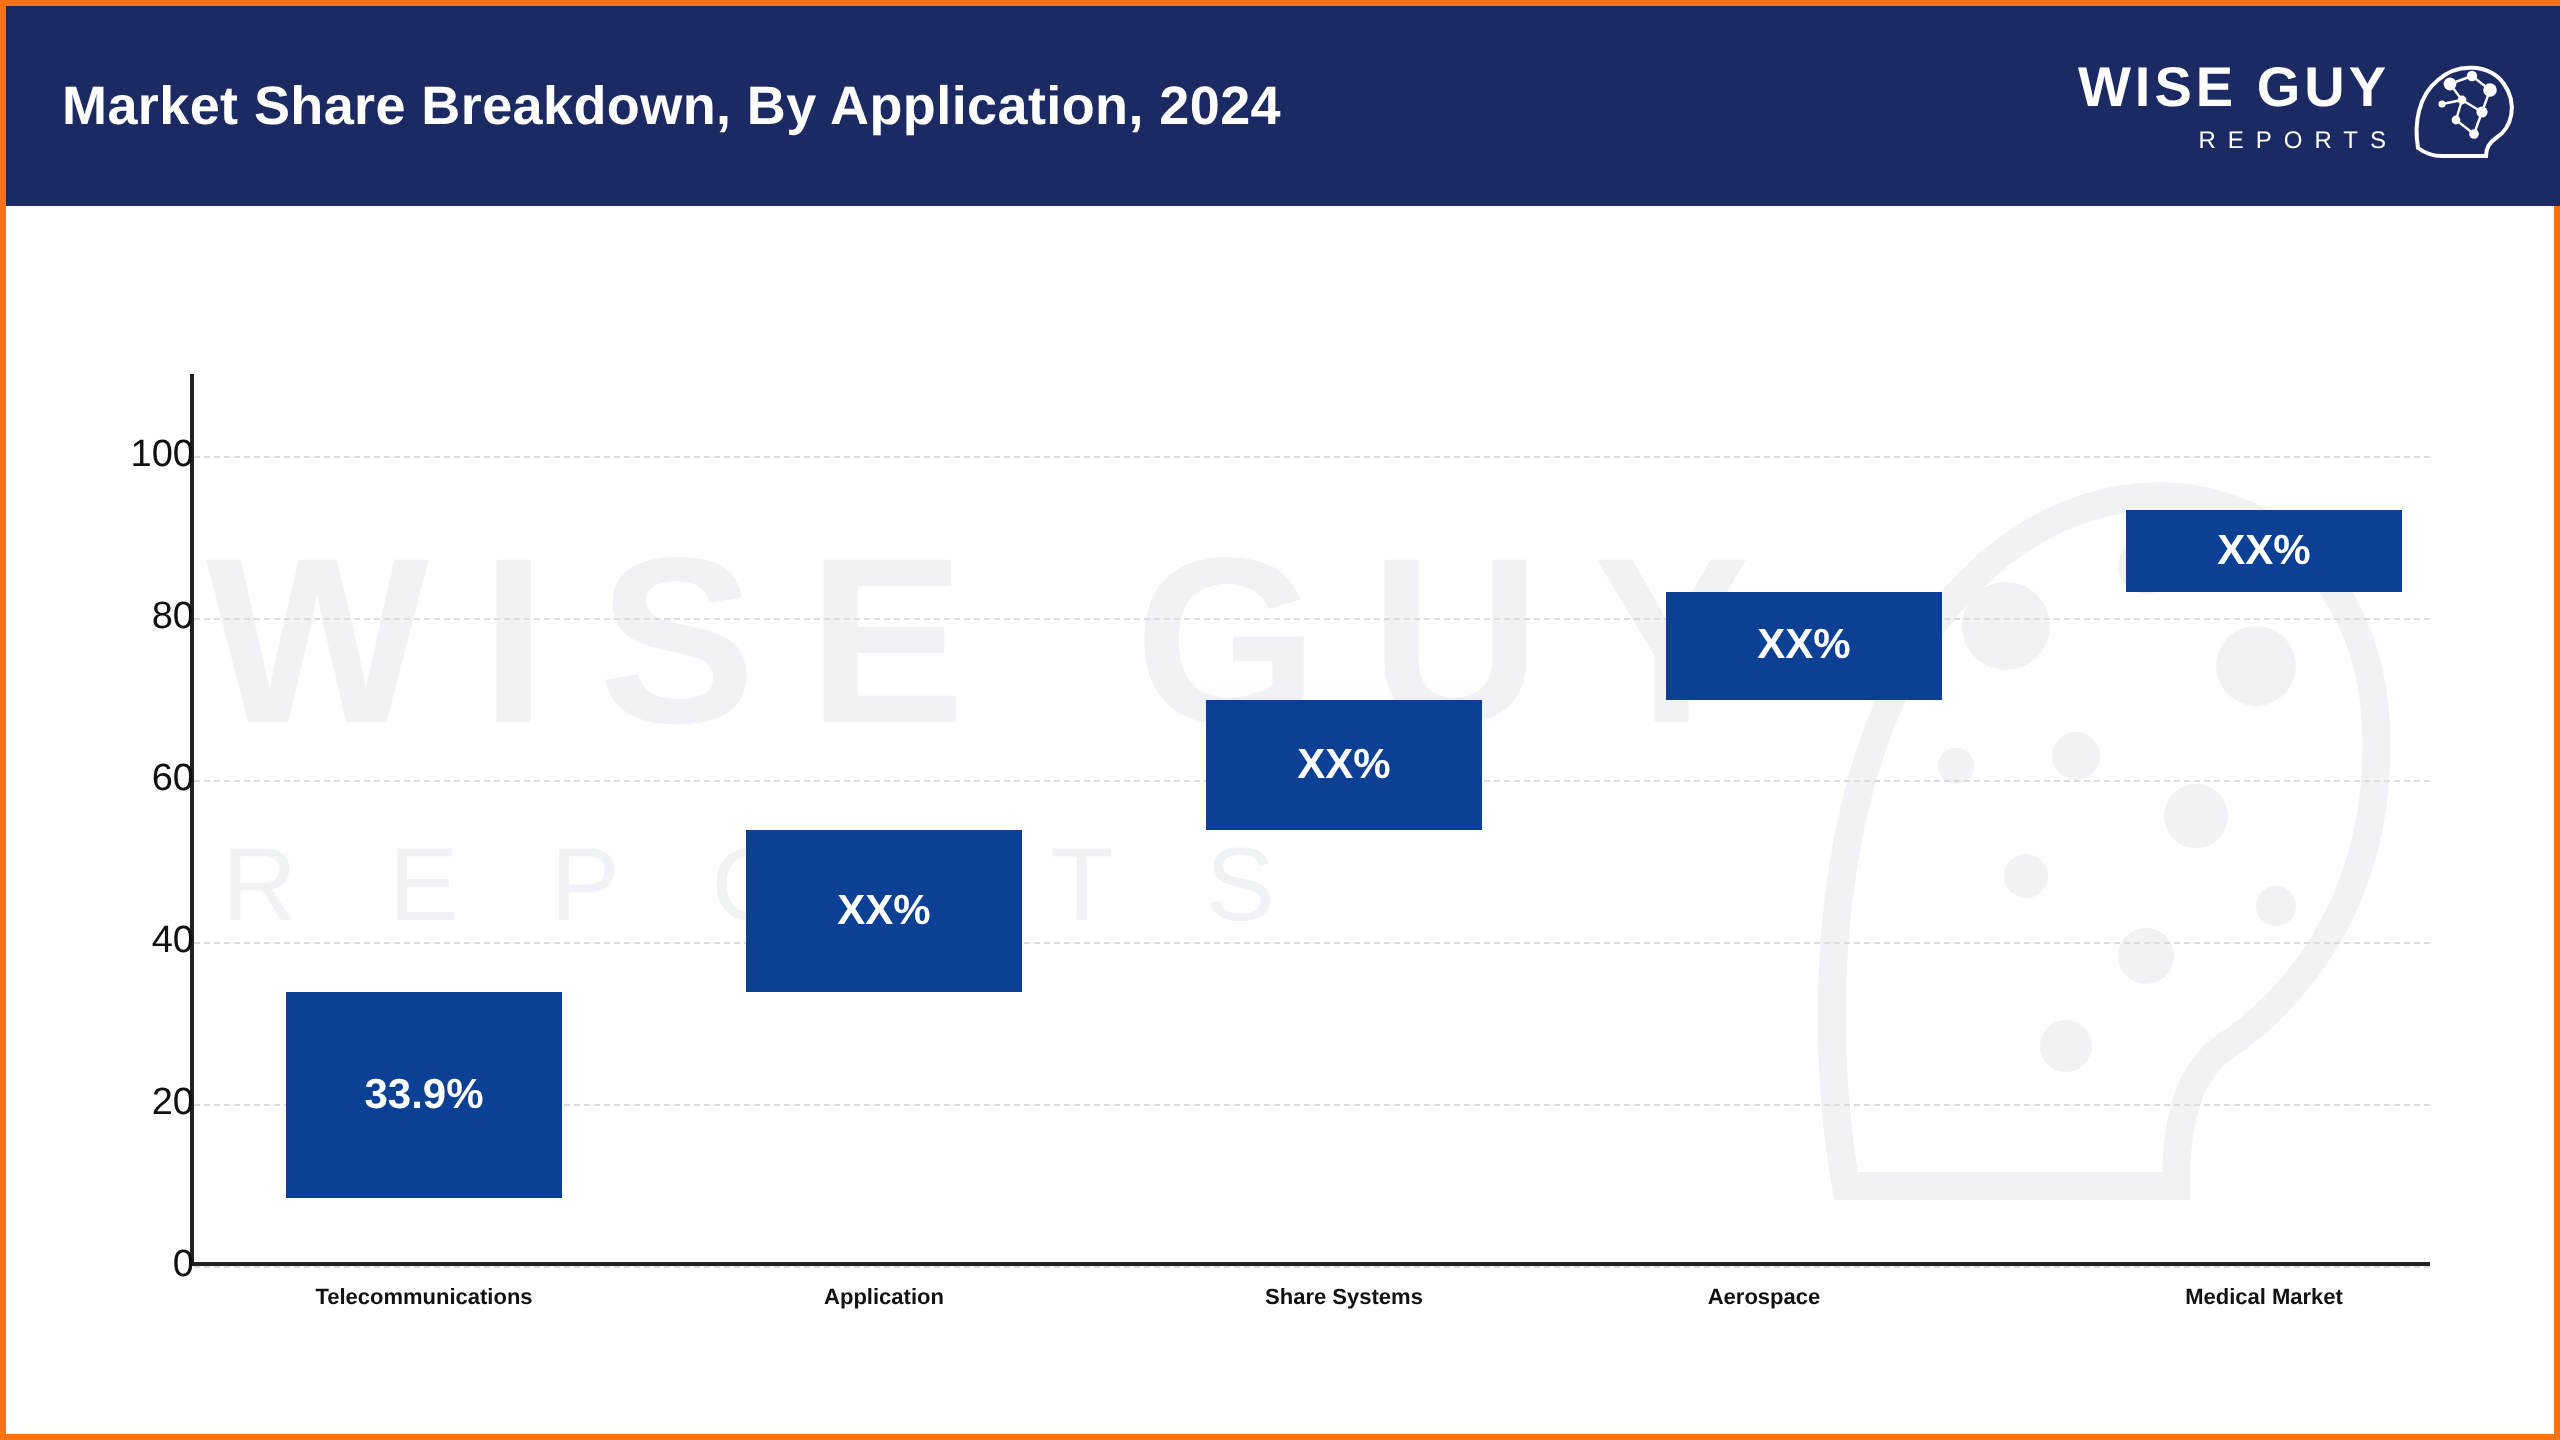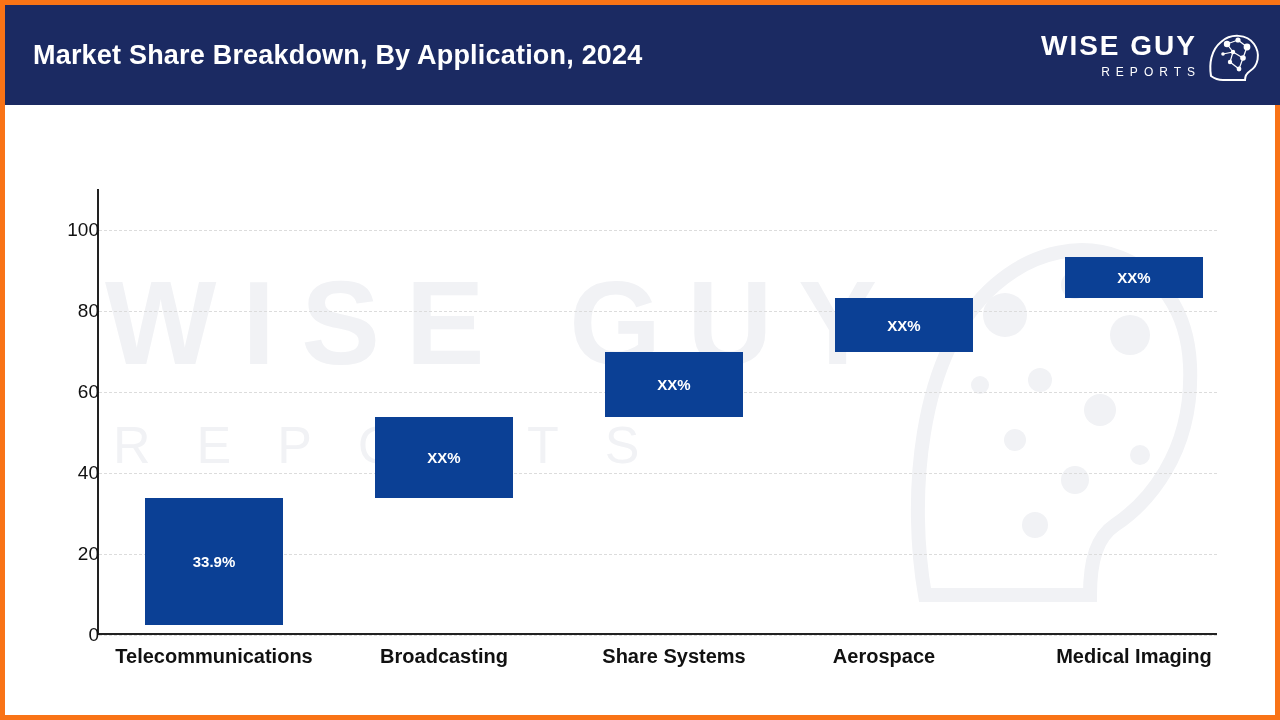--- a/index.html
+++ b/index.html
@@ -12,21 +12,21 @@
     height: 720px;
     font-family: "Liberation Sans", sans-serif;
     overflow: hidden;
   }
   .page {
     position: relative;
     width: 1280px;
     height: 720px;
     background: #ffffff;
     box-sizing: border-box;
-    border: 5px solid #f97316;
+    border: 3px solid #f97316;
   }
 
   
   .header {
     position: absolute;
     left: 0; top: 0;
     width: 1280px;
     height: 100px;
     background: #1b2a62;
     display: flex;
@@ -163,28 +163,28 @@
   }
   .bar {
     position: absolute;
     background: #0b4095;
     display: flex;
     align-items: center;
     justify-content: center;
   }
   .bar-label {
     color: #ffffff;
-    font-size: 15px;
+    font-size: 21px;
     font-weight: bold;
     white-space: nowrap;
   }
   .cat-label {
     position: absolute;
     top: 456px;
-    font-size: 20px;
+    font-size: 11px;
     font-weight: bold;
     color: #111111;
     text-align: center;
     white-space: nowrap;
     transform: translateX(-50%);
   }
 </style>
 </head>
 <body>
 
@@ -257,36 +257,36 @@
       <div class="gridline" style="top:122px"></div>
       <div class="gridline" style="top:41px"></div>
 
       <div class="ytick" style="top:446px">0</div>
       <div class="ytick" style="top:365px">20</div>
       <div class="ytick" style="top:284px">40</div>
       <div class="ytick" style="top:203px">60</div>
       <div class="ytick" style="top:122px">80</div>
       <div class="ytick" style="top:41px">100</div>
 
-      <div class="bar" style="left:48px; width:138px; top:309px; height:127px;">
+      <div class="bar" style="left:48px; width:138px; top:309px; height:103px;">
         <span class="bar-label">33.9%</span>
       </div>
       <div class="bar" style="left:278px; width:138px; top:228px; height:81px;">
         <span class="bar-label">XX%</span>
       </div>
       <div class="bar" style="left:508px; width:138px; top:163px; height:65px;">
         <span class="bar-label">XX%</span>
       </div>
       <div class="bar" style="left:738px; width:138px; top:109px; height:54px;">
         <span class="bar-label">XX%</span>
       </div>
       <div class="bar" style="left:968px; width:138px; top:68px; height:41px;">
         <span class="bar-label">XX%</span>
       </div>
 
       <div class="cat-label" style="left:117px">Telecommunications</div>
-      <div class="cat-label" style="left:347px">Broadcasting</div>
+      <div class="cat-label" style="left:347px">Application</div>
       <div class="cat-label" style="left:577px">Share Systems</div>
       <div class="cat-label" style="left:787px">Aerospace</div>
-      <div class="cat-label" style="left:1037px">Medical Imaging</div>
+      <div class="cat-label" style="left:1037px">Medical Market</div>
     </div>
   </div>
 </div>
 
 </body></html>

